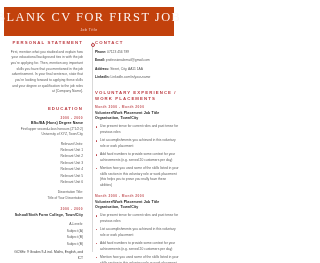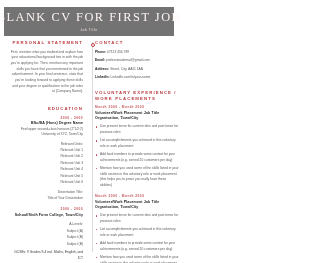--- a/index.html
+++ b/index.html
@@ -8,21 +8,21 @@
     background: #ffffff;
     font-family: "Liberation Sans", sans-serif;
     overflow: hidden;
   }
   .page { position: relative; width: 186px; height: 263px; background: #fff; }
 
   
   .banner {
     position: absolute; left: 4px; top: 7px;
     width: 170px; height: 29px;
-    background: #737373;
+    background: #c2410c;
     display: flex; flex-direction: column;
     align-items: center; justify-content: center;
   }
   .banner-title {
     font-family: "Liberation Serif", serif;
     color: #fdf4f2;
     font-size: 12.4px;
     letter-spacing: 1.5px;
     line-height: 1;
     white-space: nowrap;

